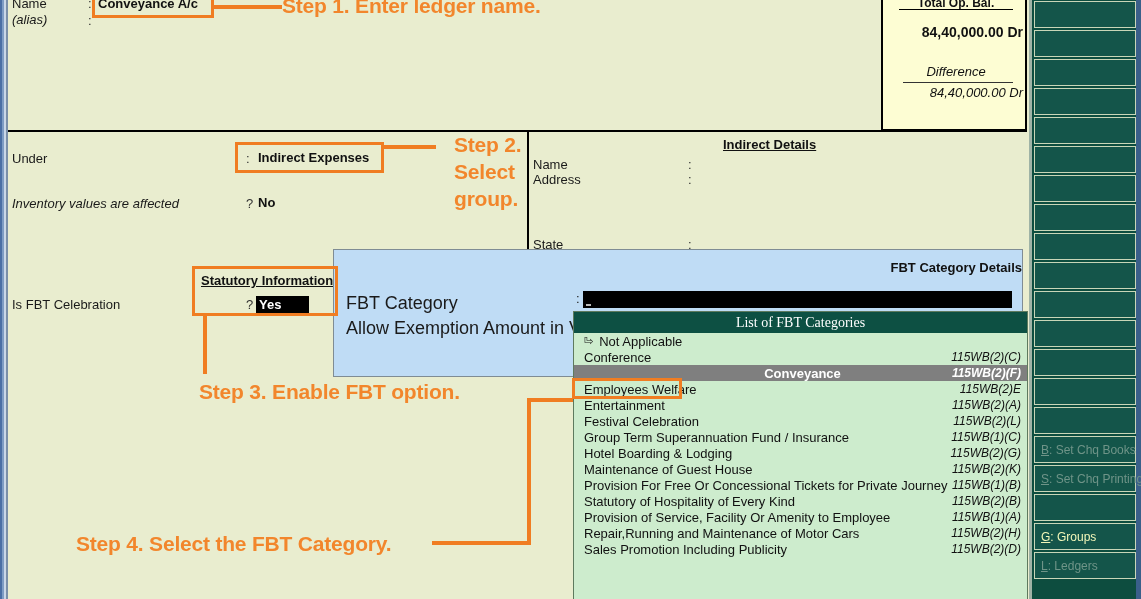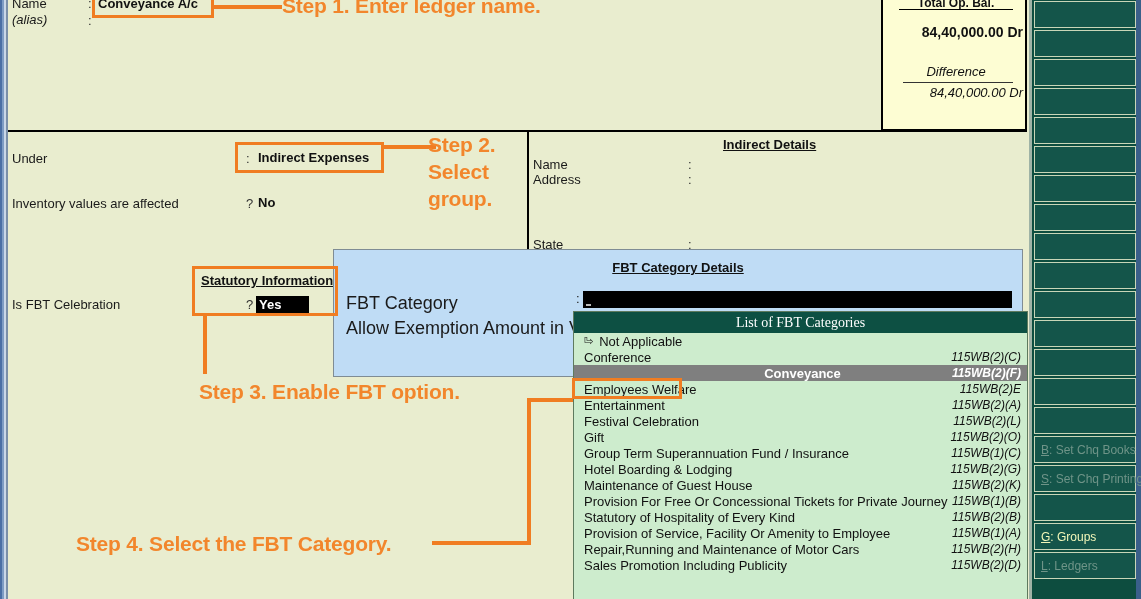--- a/index.html
+++ b/index.html
@@ -125,22 +125,22 @@
 
   
   .fbt-dialog {
     position: absolute;
     left: 333px; top: 249px; width: 690px; height: 128px;
     background: #bfdcf5;
     border: 1px solid #7f8c94;
   }
   .fbt-dlg-head {
     position: absolute; left: 0; top: 10px; width: 100%;
-    text-align: center; font-size: 13px; font-weight: bold;
-    color: #111; text-decoration: underline;
+    text-align: right; font-size: 13px; font-weight: bold;
+    color: #111; 
   }
   .fbt-row-lbl {
     position: absolute; font-size: 18px; color: #1a1a1a; white-space: nowrap;
   }
   .fbt-input {
     position: absolute; left: 249px; top: 41px; width: 429px; height: 17px;
     background: #000;
   }
   .fbt-caret {
     position: absolute; left: 3px; bottom: 2px; width: 5px; height: 2px;
@@ -235,21 +235,21 @@
   <span class="fld-label" style="left:12px; top:-4px;">Name</span>
   <span class="fld-colon" style="left:88px; top:-4px;">:</span>
   <span class="fld-value" style="left:98px; top:-4px;">Conveyance A/c</span>
   <span class="fld-label ital" style="left:12px; top:12px;">(alias)</span>
   <span class="fld-colon" style="left:88px; top:13px;">:</span>
 
   <span class="fld-label" style="left:12px; top:151px;">Under</span>
   <span class="fld-colon" style="left:246px; top:151px;">:</span>
   <span class="fld-value" style="left:258px; top:150px;">Indirect Expenses</span>
 
-  <span class="fld-label" style="left:12px; top:196px;">Inventory values are affected</span>
+  <span class="fld-label" style="left:12px; top:196px;font-style:italic;">Inventory values are affected</span>
   <span class="fld-colon" style="left:246px; top:196px;">?</span>
   <span class="fld-value" style="left:258px; top:195px;">No</span>
 
   <span class="fld-value" style="left:201px; top:273px; text-decoration:underline; font-weight:bold;">Statutory Information</span>
   <span class="fld-label" style="left:12px; top:297px;">Is FBT Celebration</span>
   <span class="fld-colon" style="left:246px; top:297px;">?</span>
   <span class="fld-value" style="left:256px; top:296px; background:#000; color:#fff; padding:1px 28px 1px 3px;">Yes</span>
 
   <div class="balance-panel">
     <div class="bal-head">Total Op. Bal.</div>
@@ -299,24 +299,20 @@
         </div>
         <div class="list-row">
           <span class="nm">Entertainment</span>
           <span class="code">115WB(2)(A)</span>
         </div>
         <div class="list-row">
           <span class="nm">Festival Celebration</span>
           <span class="code">115WB(2)(L)</span>
         </div>
         <div class="list-row">
-          <span class="nm">Gift</span>
-          <span class="code">115WB(2)(O)</span>
-        </div>
-        <div class="list-row">
           <span class="nm">Group Term Superannuation Fund / Insurance</span>
           <span class="code">115WB(1)(C)</span>
         </div>
         <div class="list-row">
           <span class="nm">Hotel Boarding &amp; Lodging</span>
           <span class="code">115WB(2)(G)</span>
         </div>
         <div class="list-row">
           <span class="nm">Maintenance of Guest House</span>
           <span class="code">115WB(2)(K)</span>
@@ -414,21 +410,21 @@
         </div>
       </div>
   </div>
 
   <div class="ann-box" style="left:92px; top:-10px; width:122px; height:28px;"></div>
   <div class="ann-line" style="left:214px; top:5px; width:68px; height:4px;"></div>
   <div class="ann-text" style="left:282px; top:-6px;">Step 1. Enter ledger name.</div>
 
   <div class="ann-box" style="left:235px; top:142px; width:149px; height:31px;"></div>
   <div class="ann-line" style="left:384px; top:145px; width:52px; height:4px;"></div>
-  <div class="ann-text multi" style="left:428px; top:132px; width:100px;">Step 2. Select group.</div>
+  <div class="ann-text multi" style="left:454px; top:132px; width:100px;">Step 2. Select group.</div>
 
   <div class="ann-box" style="left:192px; top:266px; width:146px; height:50px;"></div>
   <div class="ann-line" style="left:203px; top:316px; width:4px; height:58px;"></div>
   <div class="ann-text" style="left:199px; top:380px;">Step 3. Enable FBT option.</div>
 
   <div class="ann-box" style="left:572px; top:378px; width:110px; height:21px;"></div>
   <div class="ann-line" style="left:527px; top:398px; width:4px; height:147px;"></div>
   <div class="ann-line" style="left:527px; top:398px; width:46px; height:4px;"></div>
   <div class="ann-line" style="left:432px; top:541px; width:99px; height:4px;"></div>
   <div class="ann-text" style="left:76px; top:532px;">Step 4. Select the FBT Category.</div>

